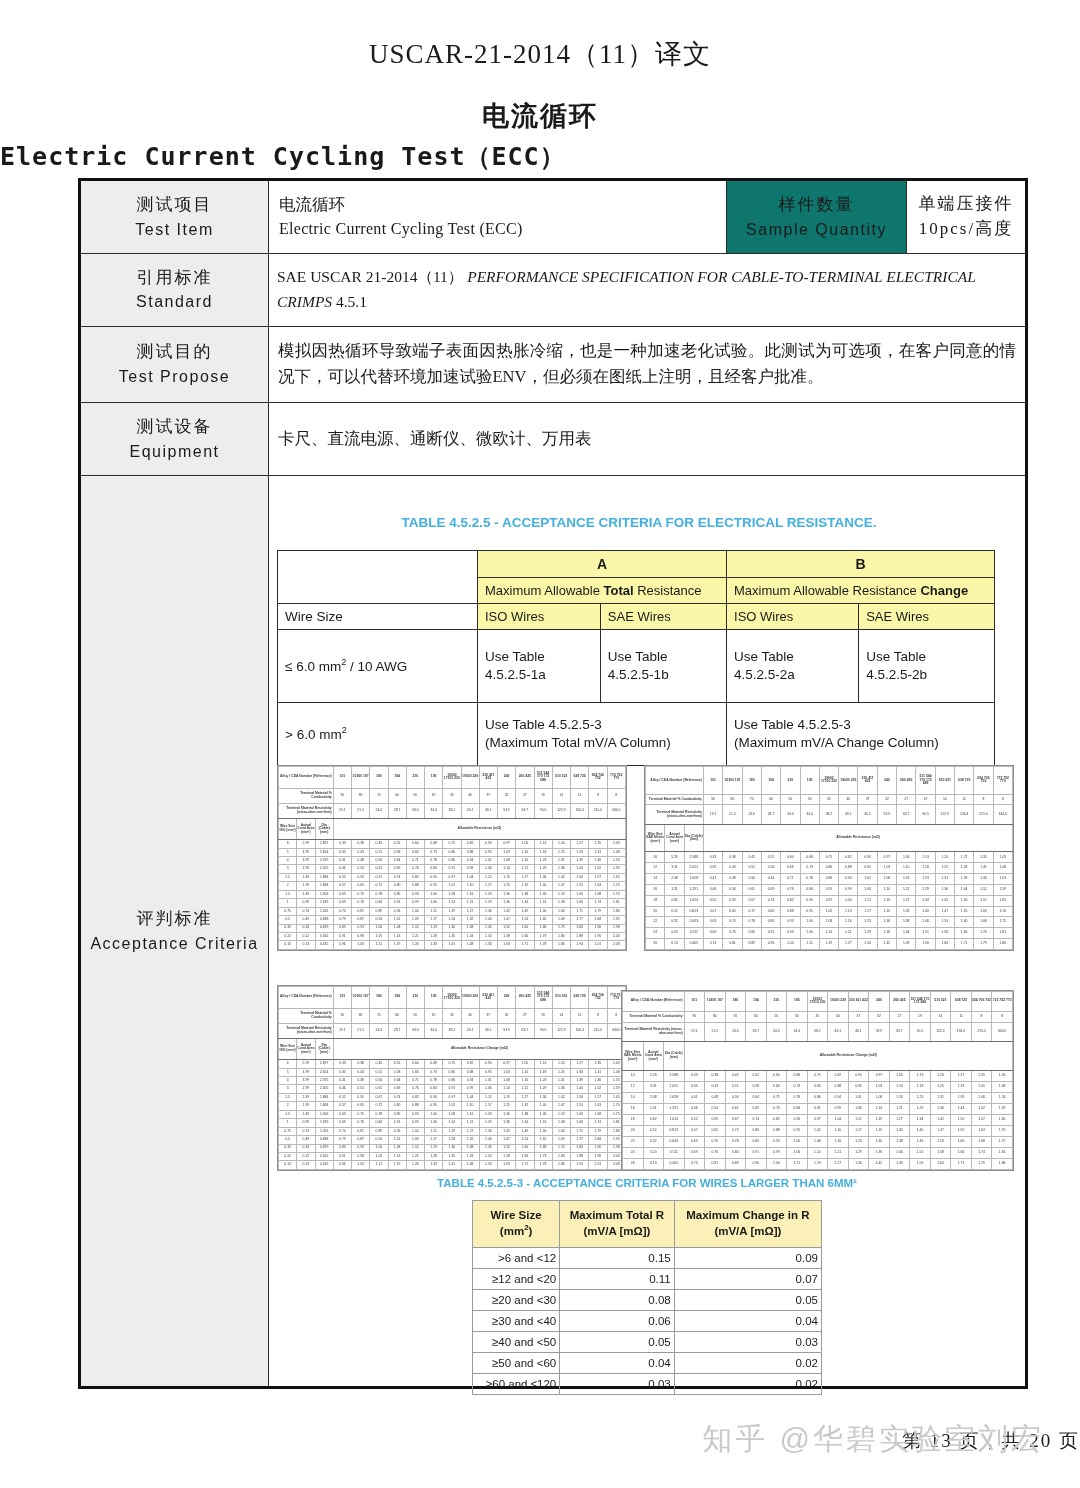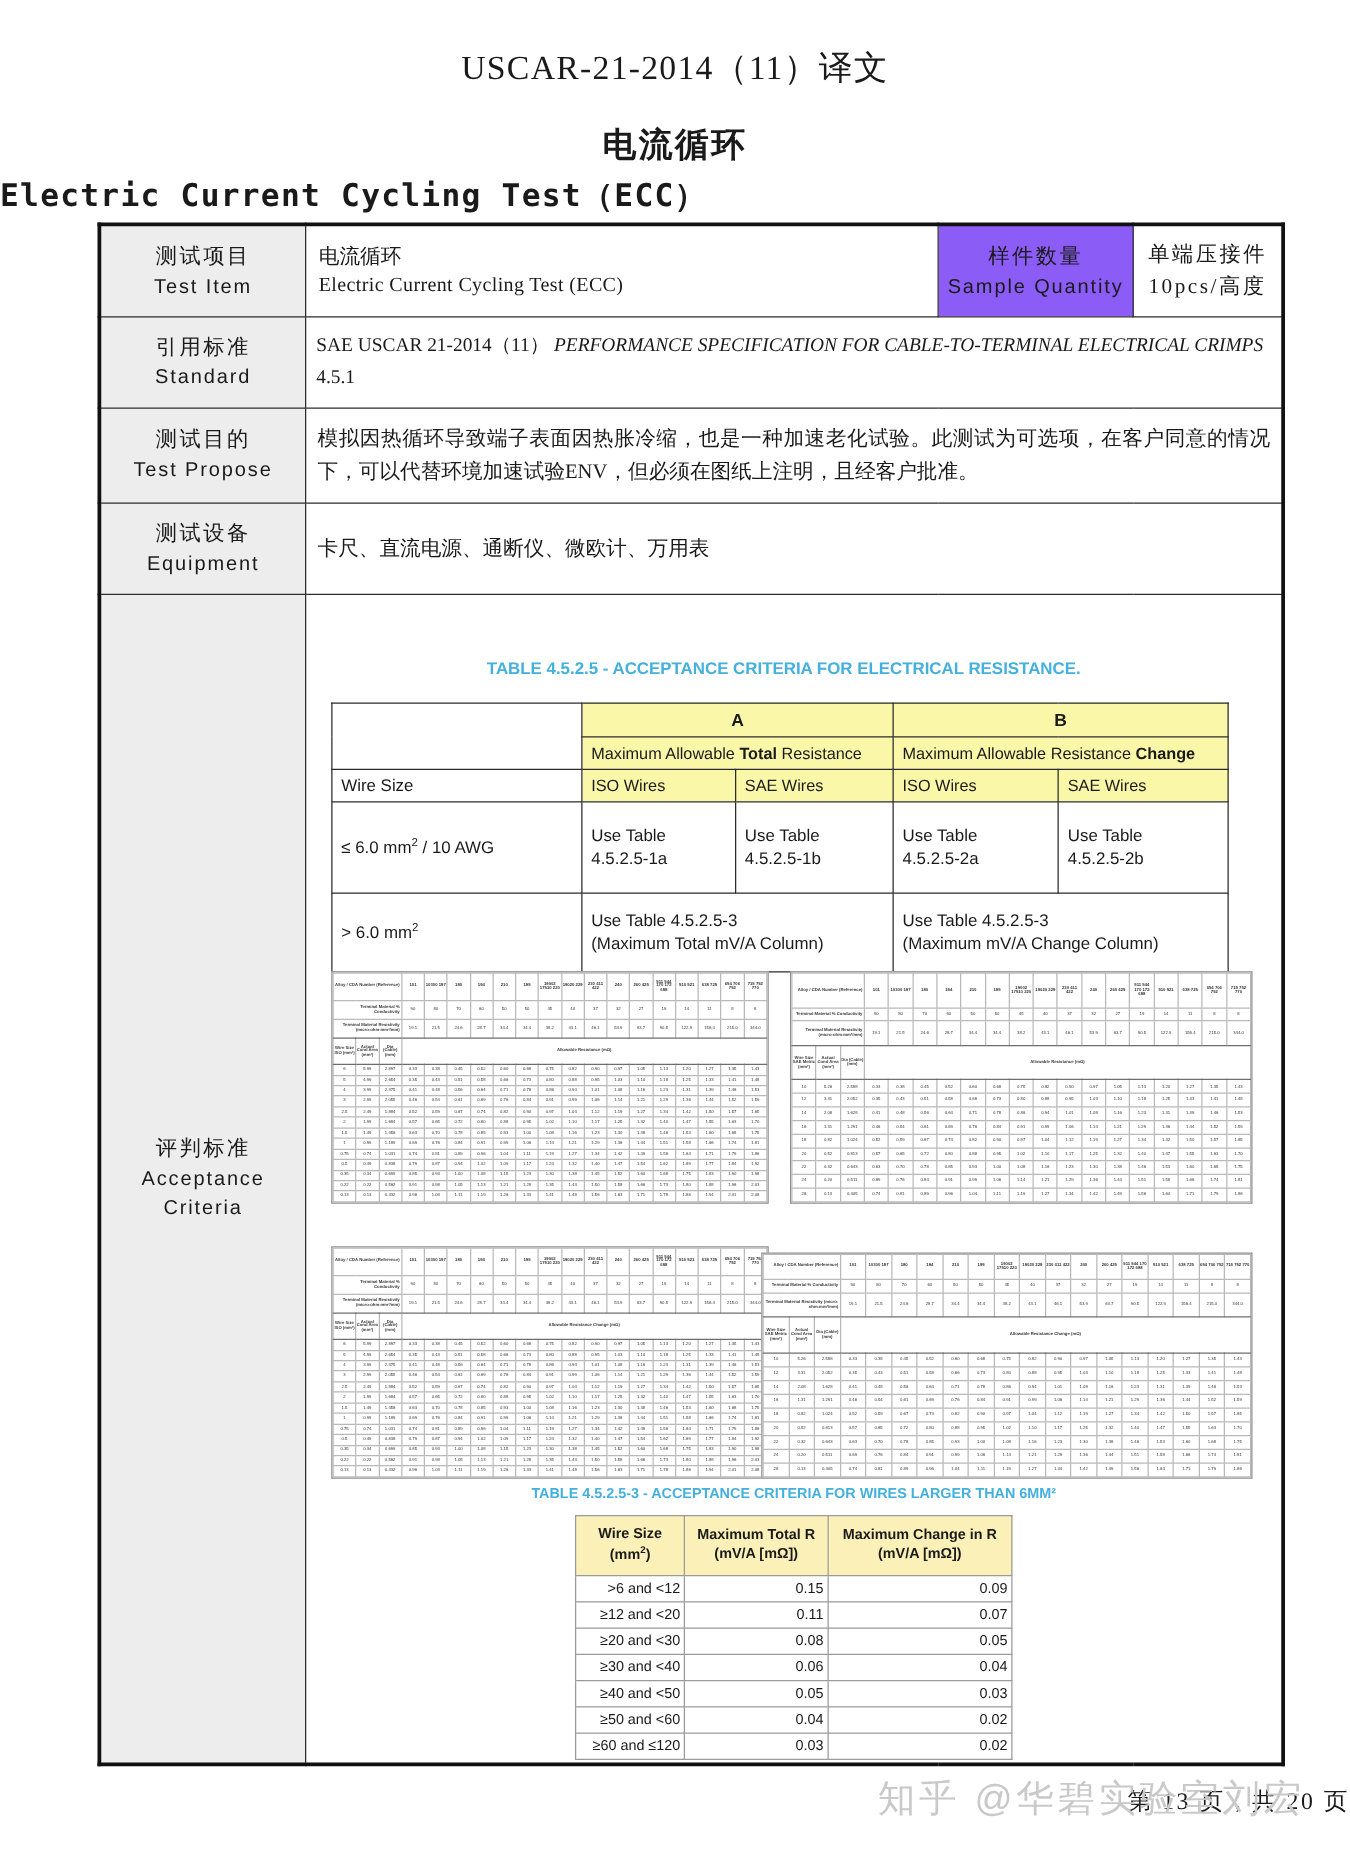--- a/index.html
+++ b/index.html
@@ -58,39 +58,39 @@
   .lbl-en{ font-size:16px; display:block; font-family:Liberation Sans, sans-serif; letter-spacing:1.5px;}
   .val-cell{
     padding:10px 8px 10px 10px;
     font-size:16px;
     line-height:1.55;
   }
   .val-cell .cn{ display:block; font-size:16.5px; }
   .val-cell .en{ display:block; font-size:16px; letter-spacing:.3px;}
   .qty-lbl{
     width:155px;
-    background:#8b5cf6;
+    background:#0f766e;
     text-align:center;
-    padding:10px 0;
+    padding:10px 12px;
     line-height:1.45;
   }
   .qty-val{
     width:110px;
     text-align:center;
     padding:10px 4px;
     line-height:1.45;
     font-size:16.5px;
   }
   .std-cell{ padding:10px 8px; font-size:15.5px; line-height:1.6;}
   .std-cell .ital{ font-style:italic; }
   .purpose-cell{ padding:11px 9px; font-size:16.5px; line-height:1.62; text-align:justify;}
   .equip-cell{ padding:16px 9px; font-size:16.5px;}
 
   
-  .ac-body{ padding:12px; vertical-align:top; background:#fff; height:910px;}
+  .ac-body{ padding:0; vertical-align:top; background:#fff; height:910px;}
   .ac-inner{ position:relative; width:756px; height:908px;}
 
   .tbl-caption{
     color:#44b0dd;
     font-family:"Liberation Sans",sans-serif;
     font-weight:bold;
     text-align:center;
   }
 
   

